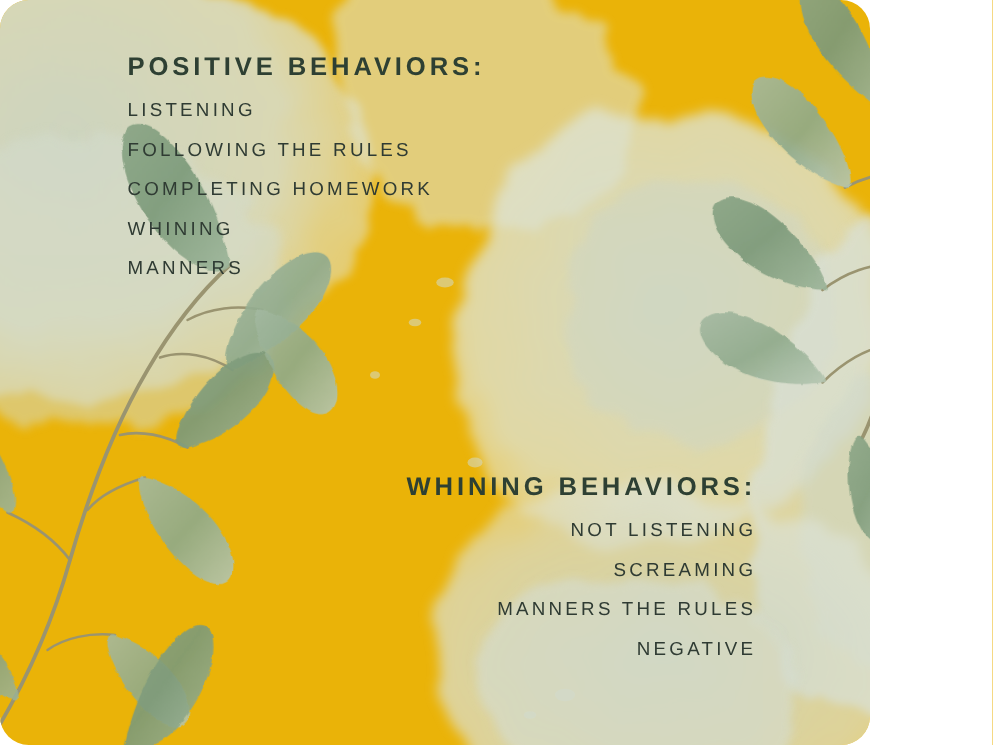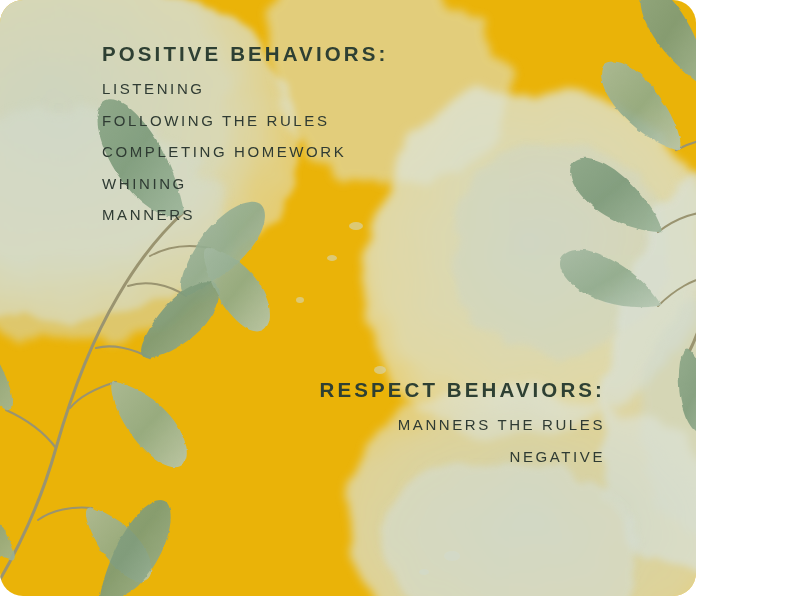--- a/index.html
+++ b/index.html
@@ -255,20 +255,22 @@
     <ul class="block-list">
       <li>LISTENING</li>
       <li>FOLLOWING THE RULES</li>
       <li>COMPLETING HOMEWORK</li>
       <li>WHINING</li>
       <li>MANNERS</li>
     </ul>
   </div>
 
   <div class="text-block" id="negative-block">
-    <div class="block-heading">RESPECT BEHAVIORS:</div>
+    <div class="block-heading">WHINING BEHAVIORS:</div>
     <ul class="block-list">
+      <li>NOT LISTENING</li>
+      <li>SCREAMING</li>
       <li>MANNERS THE RULES</li>
       <li>NEGATIVE</li>
     </ul>
   </div>
 
 </div>
 
 </body></html>

